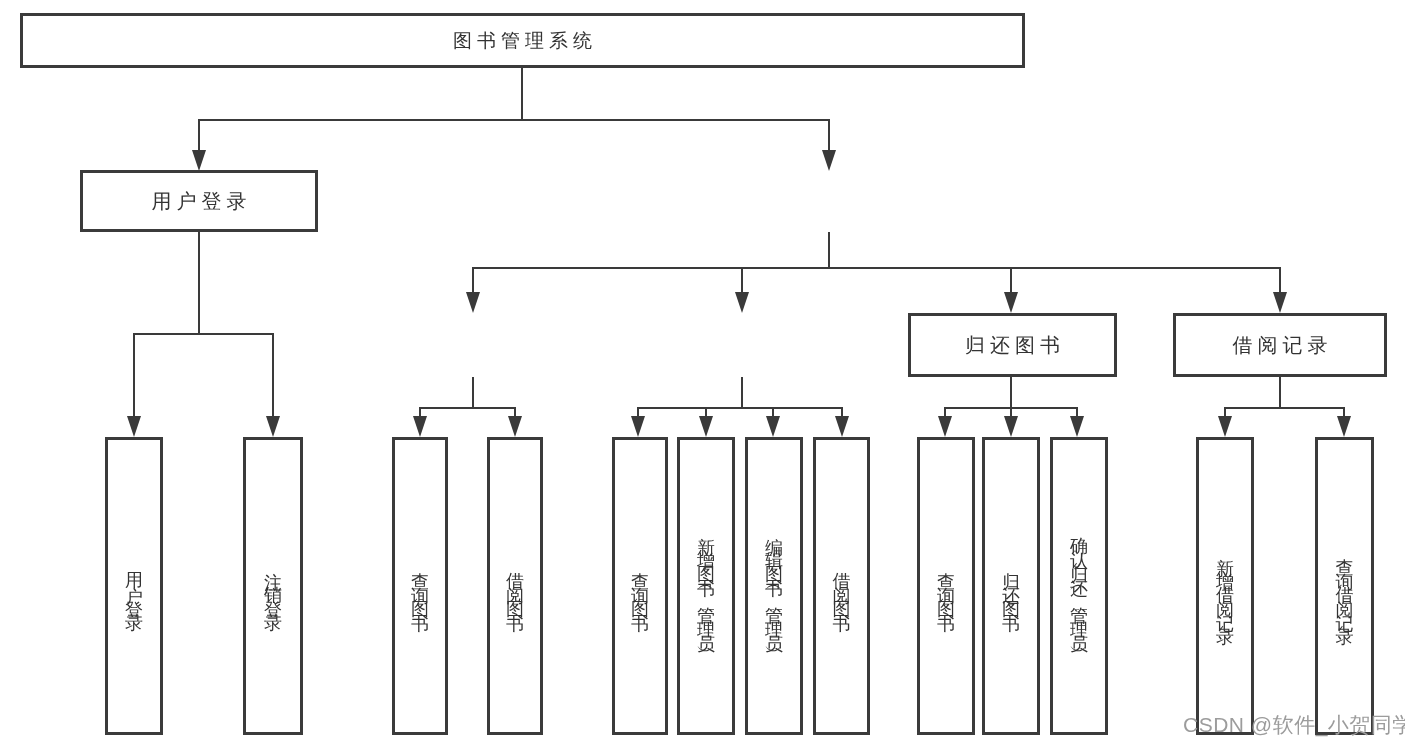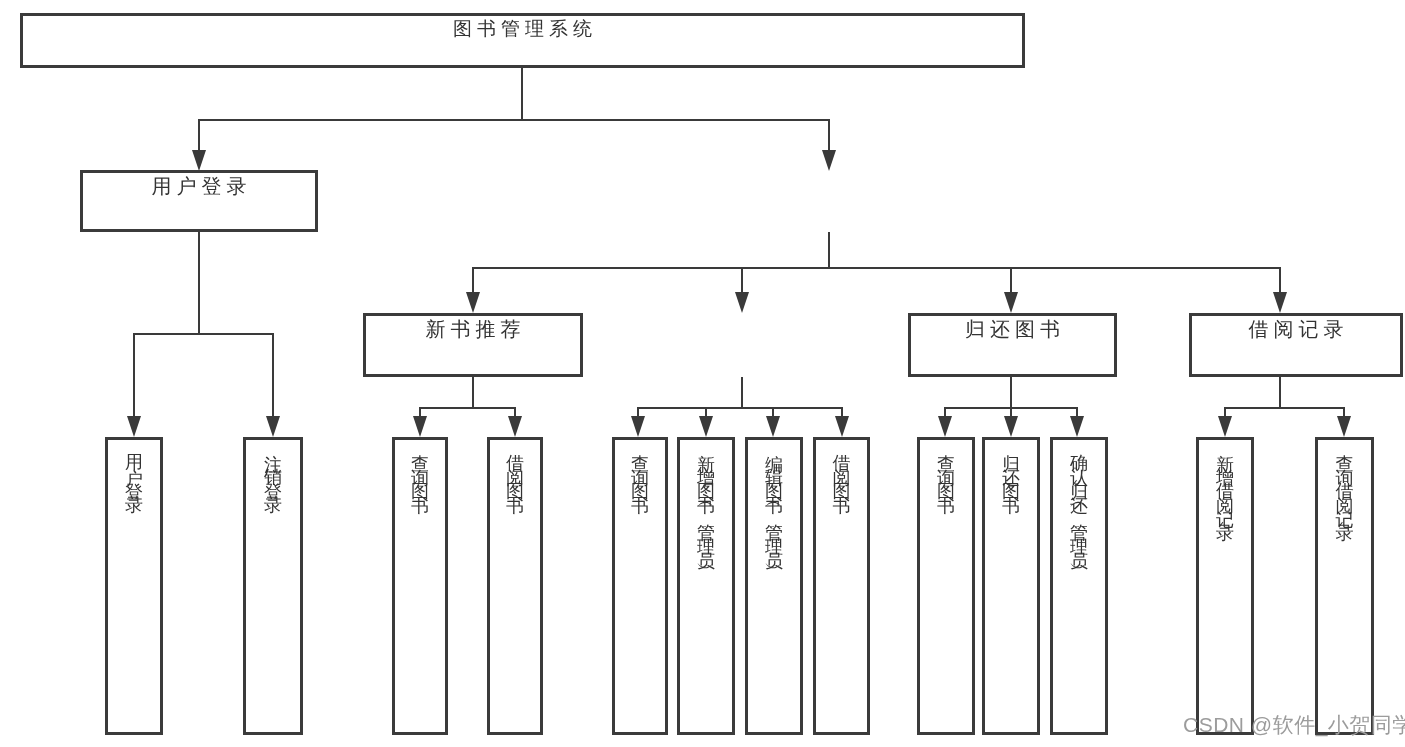--- a/index.html
+++ b/index.html
@@ -2,21 +2,21 @@
 <html><head>
 <meta charset="utf-8">
 <style>
   html,body{margin:0;padding:0;background:#ffffff;}
   .canvas{
     position:relative;width:1405px;height:747px;background:#ffffff;
     font-family:"Liberation Sans","DejaVu Sans",sans-serif;overflow:hidden;
   }
   .box{
     position:absolute;background:#ffffff;border:3px solid #3b3b3b;
-    box-sizing:border-box;display:flex;justify-content:center;
+    box-sizing:border-box;display:flex;align-items:center;justify-content:center;
     color:#333333;
   }
   .hl{font-size:20px;letter-spacing:5px;padding-left:5px;white-space:nowrap;}
   .root-lbl{font-size:19px;}
   .vl{
     writing-mode:vertical-rl;text-orientation:mixed;
     font-size:18px;letter-spacing:14px;line-height:1;white-space:nowrap;
   }
   .line{position:absolute;background:#3a3a3a;}
   .arrow{
@@ -60,27 +60,24 @@
   <div class="line" style="left:472px;top:267px;width:809px;height:2px;"></div>
   <div class="line" style="left:472px;top:267px;width:2px;height:27px;"></div>
   <div class="arrow" style="left:466px;top:292px;"></div>
   <div class="line" style="left:741px;top:267px;width:2px;height:27px;"></div>
   <div class="arrow" style="left:735px;top:292px;"></div>
   <div class="line" style="left:1010px;top:267px;width:2px;height:27px;"></div>
   <div class="arrow" style="left:1004px;top:292px;"></div>
   <div class="line" style="left:1279px;top:267px;width:2px;height:27px;"></div>
   <div class="arrow" style="left:1273px;top:292px;"></div>
 
-  <div class="box" style="left:363px;top:313px;width:220px;height:64px;">
-    <span class="hl">新书推荐</span>
-  </div>
   <div class="box" style="left:908px;top:313px;width:209px;height:64px;">
     <span class="hl">归还图书</span>
   </div>
-  <div class="box" style="left:1173px;top:313px;width:214px;height:64px;margin-left:16px;">
+  <div class="box" style="left:1173px;top:313px;width:214px;height:64px;">
     <span class="hl">借阅记录</span>
   </div>
 
   <div class="line" style="left:472px;top:377px;width:2px;height:32px;"></div>
   <div class="line" style="left:420px;top:407px;width:96px;height:2px;"></div>
   <div class="line" style="left:419px;top:407px;width:2px;height:12px;"></div>
   <div class="arrow" style="left:413px;top:416px;"></div>
   <div class="line" style="left:514px;top:407px;width:2px;height:12px;"></div>
   <div class="arrow" style="left:508px;top:416px;"></div>
 

